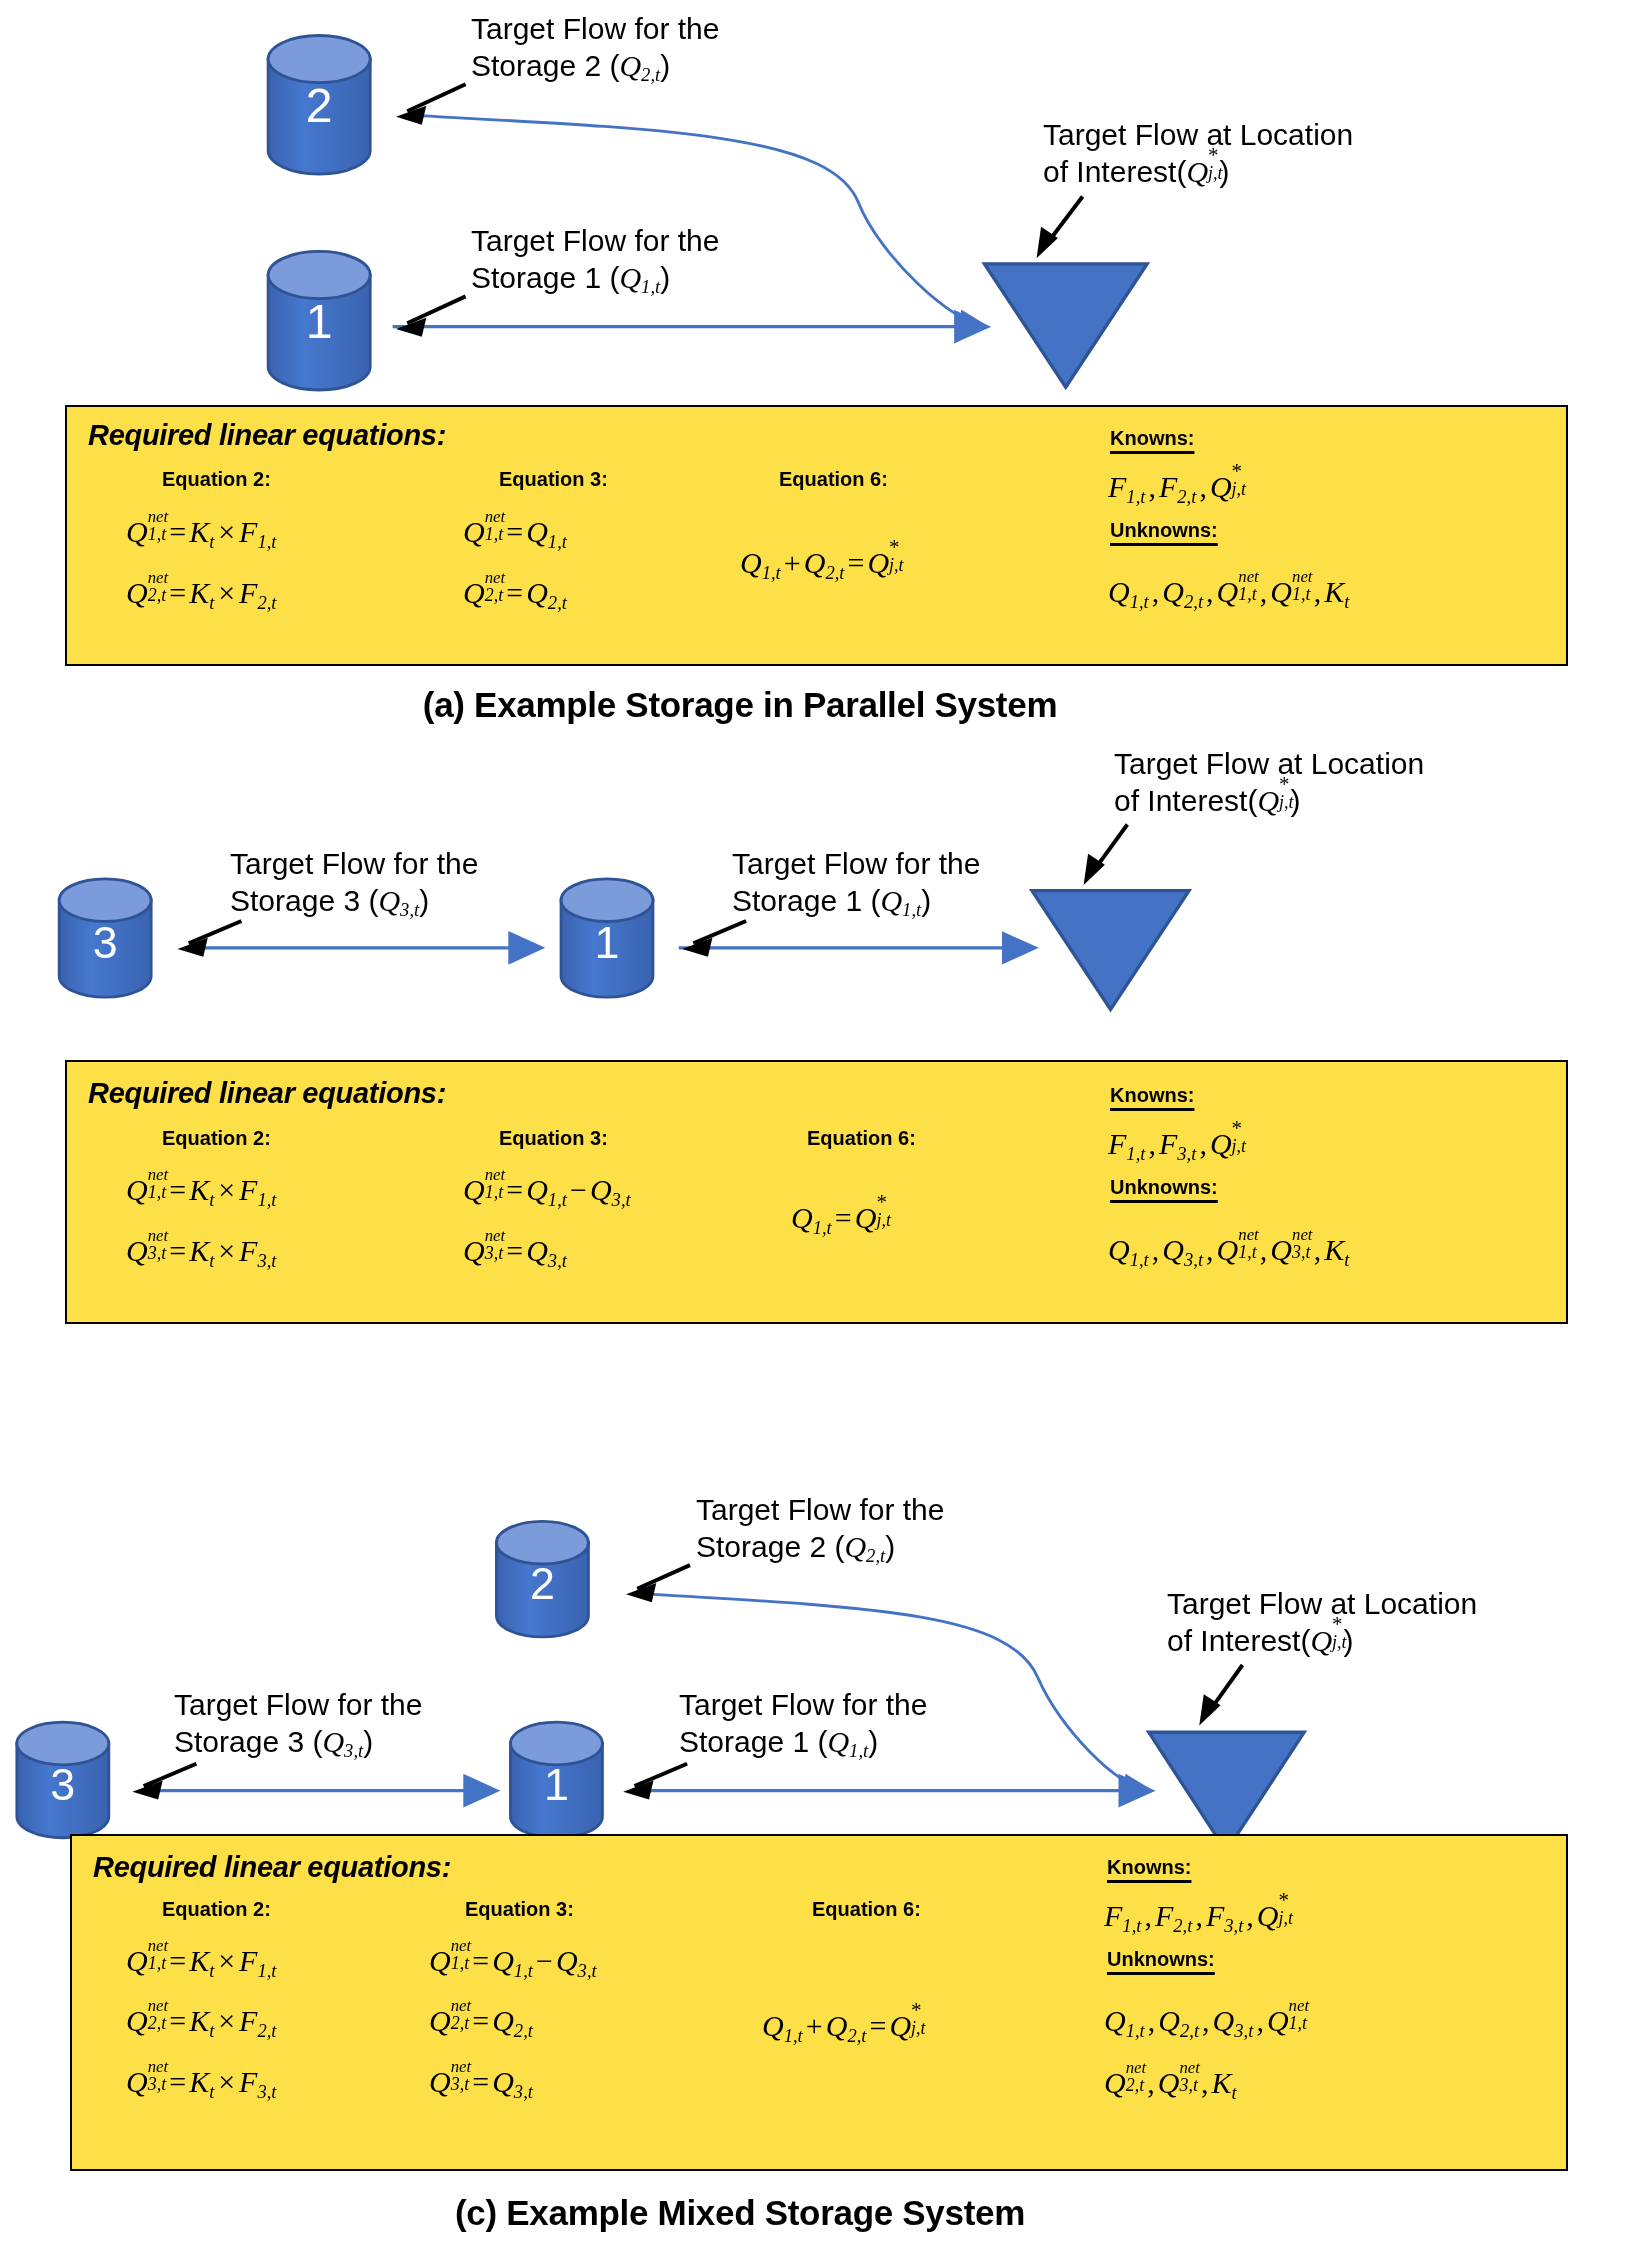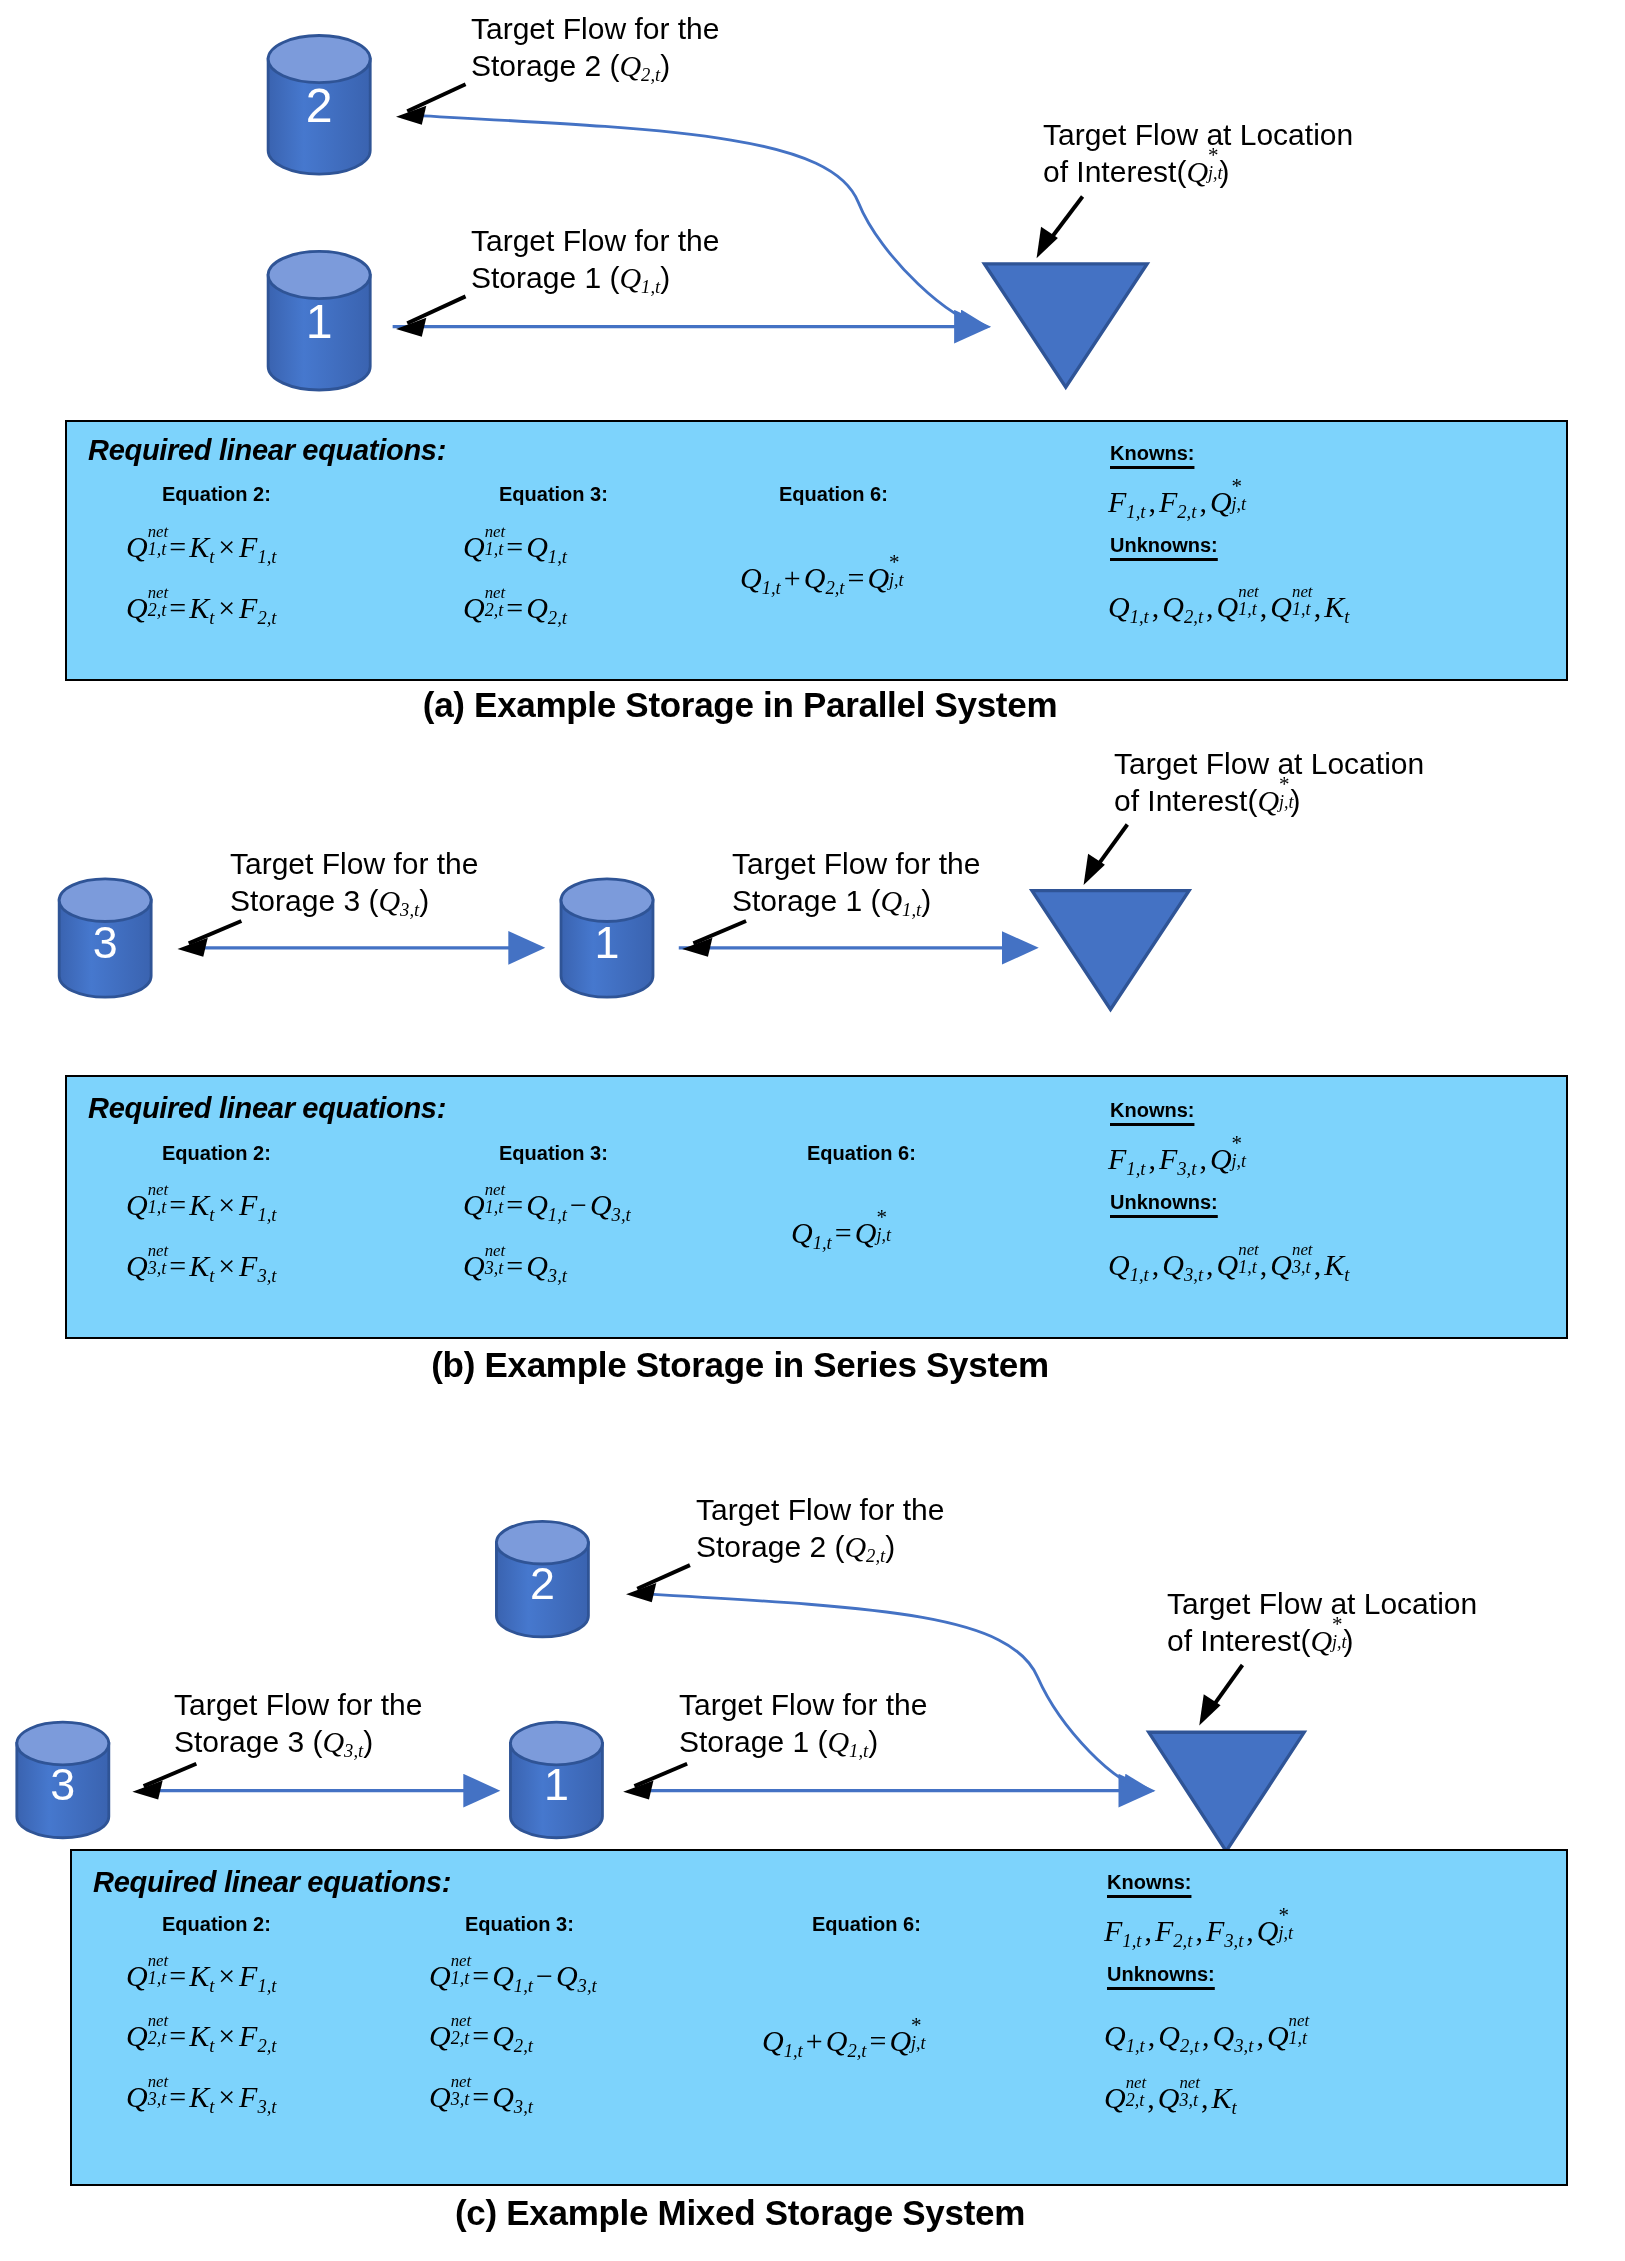--- a/index.html
+++ b/index.html
@@ -8,23 +8,22 @@
     font-family:"Liberation Sans", sans-serif;color:#000;
   }
   .panel{position:absolute;left:0;width:1625px;}
   .diag{position:absolute;left:0;width:1625px;}
   svg{overflow:visible;display:block;}
 
   
   .eqbox{
     position:absolute;
     border:2.8px solid #000;
-    background:#7dd3fc;
+    background:#fde047;
     box-sizing:border-box;
-    margin-top:15px;
   }
   .eqbox .req{
     position:absolute;
     font-style:italic;font-weight:bold;
     font-size:29px;letter-spacing:-0.3px;
     white-space:nowrap;
   }
   .colhead{
     position:absolute;
     font-weight:bold;font-size:20px;
@@ -266,21 +265,20 @@
     <div class="eqline" style="left:396px;top:111px;"><span class="qn"><span class="base">Q</span><span class="n">net</span><span class="s">1,t</span></span><span class="op">=</span><span class="v"><span>Q</span><span class="sub">1,t</span></span><span class="op">−</span><span class="v"><span>Q</span><span class="sub">3,t</span></span></div>
     <div class="eqline" style="left:396px;top:172px;"><span class="qn"><span class="base">Q</span><span class="n">net</span><span class="s">3,t</span></span><span class="op">=</span><span class="v"><span>Q</span><span class="sub">3,t</span></span></div>
     <div class="eqline" style="left:724px;top:139px;"><span class="v"><span>Q</span><span class="sub">1,t</span></span><span class="op">=</span><span class="qs"><span class="base">Q</span><span class="st">*</span><span class="s">j,t</span></span></div>
 
     <div class="kuhead" style="left:1043px;top:22.4px;">Knowns:</div>
     <div class="kuline" style="left:1041px;top:65px;"><span class="v"><span>F</span><span class="sub">1,t</span></span><span class="op">,</span><span class="v"><span>F</span><span class="sub">3,t</span></span><span class="op">,</span><span class="qs"><span class="base">Q</span><span class="st">*</span><span class="s">j,t</span></span></div>
     <div class="kuhead" style="left:1043px;top:114px;">Unknowns:</div>
     <div class="kuline" style="left:1041px;top:171px;"><span class="v"><span>Q</span><span class="sub">1,t</span></span><span class="op">,</span><span class="v"><span>Q</span><span class="sub">3,t</span></span><span class="op">,</span><span class="qn"><span class="base">Q</span><span class="n">net</span><span class="s">1,t</span></span><span class="op">,</span><span class="qn"><span class="base">Q</span><span class="n">net</span><span class="s">3,t</span></span><span class="op">,</span><span class="v"><span>K</span><span class="sub">t</span></span></div>
   </div>
 
-  <div class="caption" style="top:599px;">(b) Example Storage in Series System</div>
 </div>
 
 <div class="panel" style="top:1492px;height:769px;">
 
   <div class="diag" style="top:0;height:337px;">
     <svg width="1625" height="337" viewBox="0 0 2897 600">
       <defs>
         <linearGradient id="cylC" x1="0" y1="0" x2="1" y2="0">
           <stop offset="0%" stop-color="#3A63B0"></stop>
           <stop offset="35%" stop-color="#4678CE"></stop>

